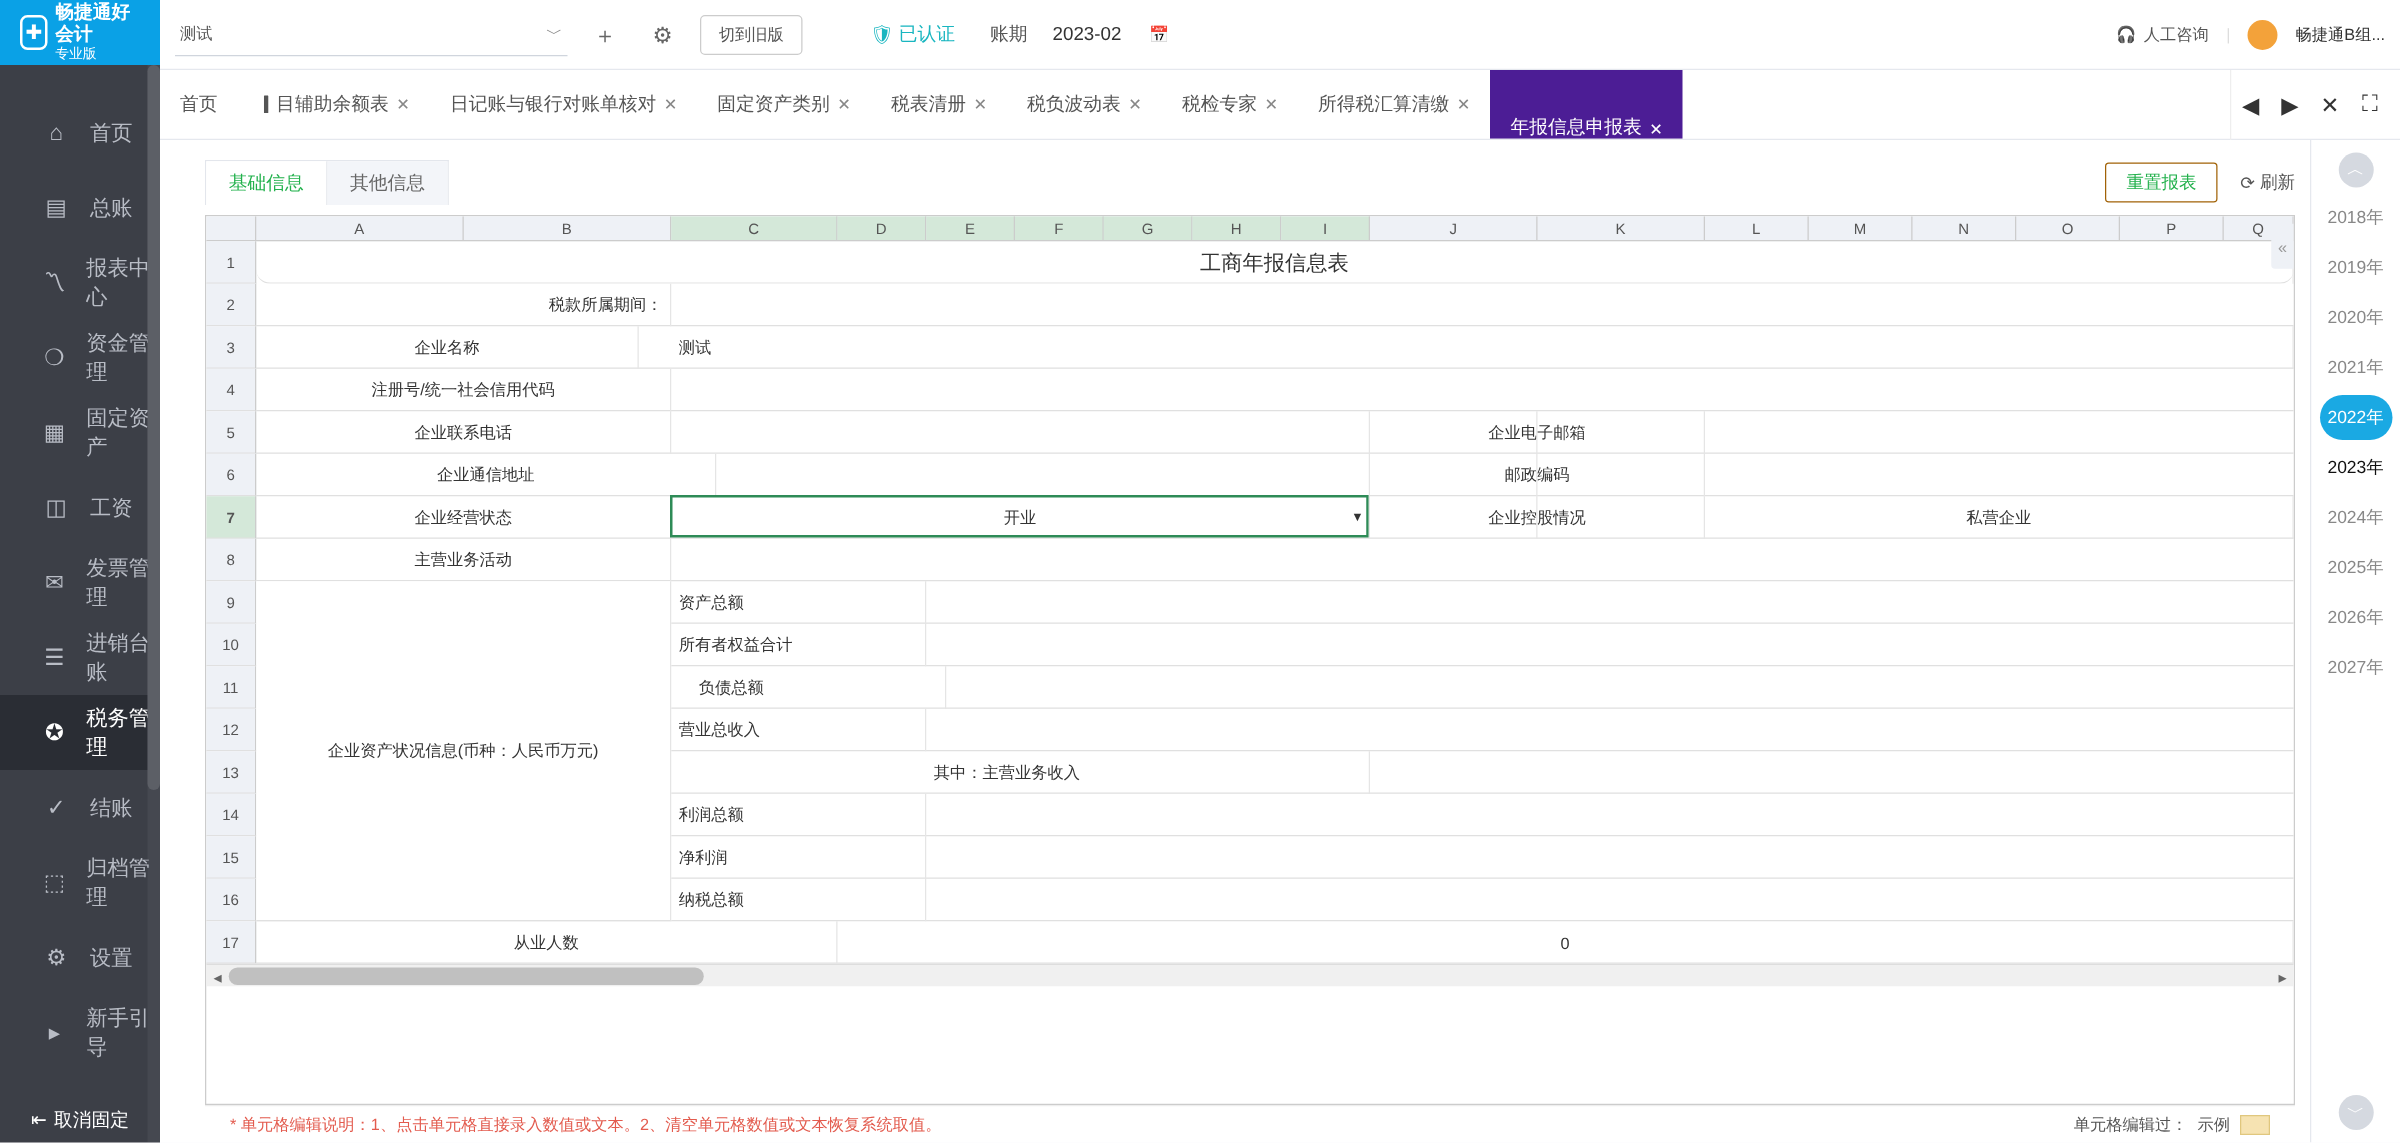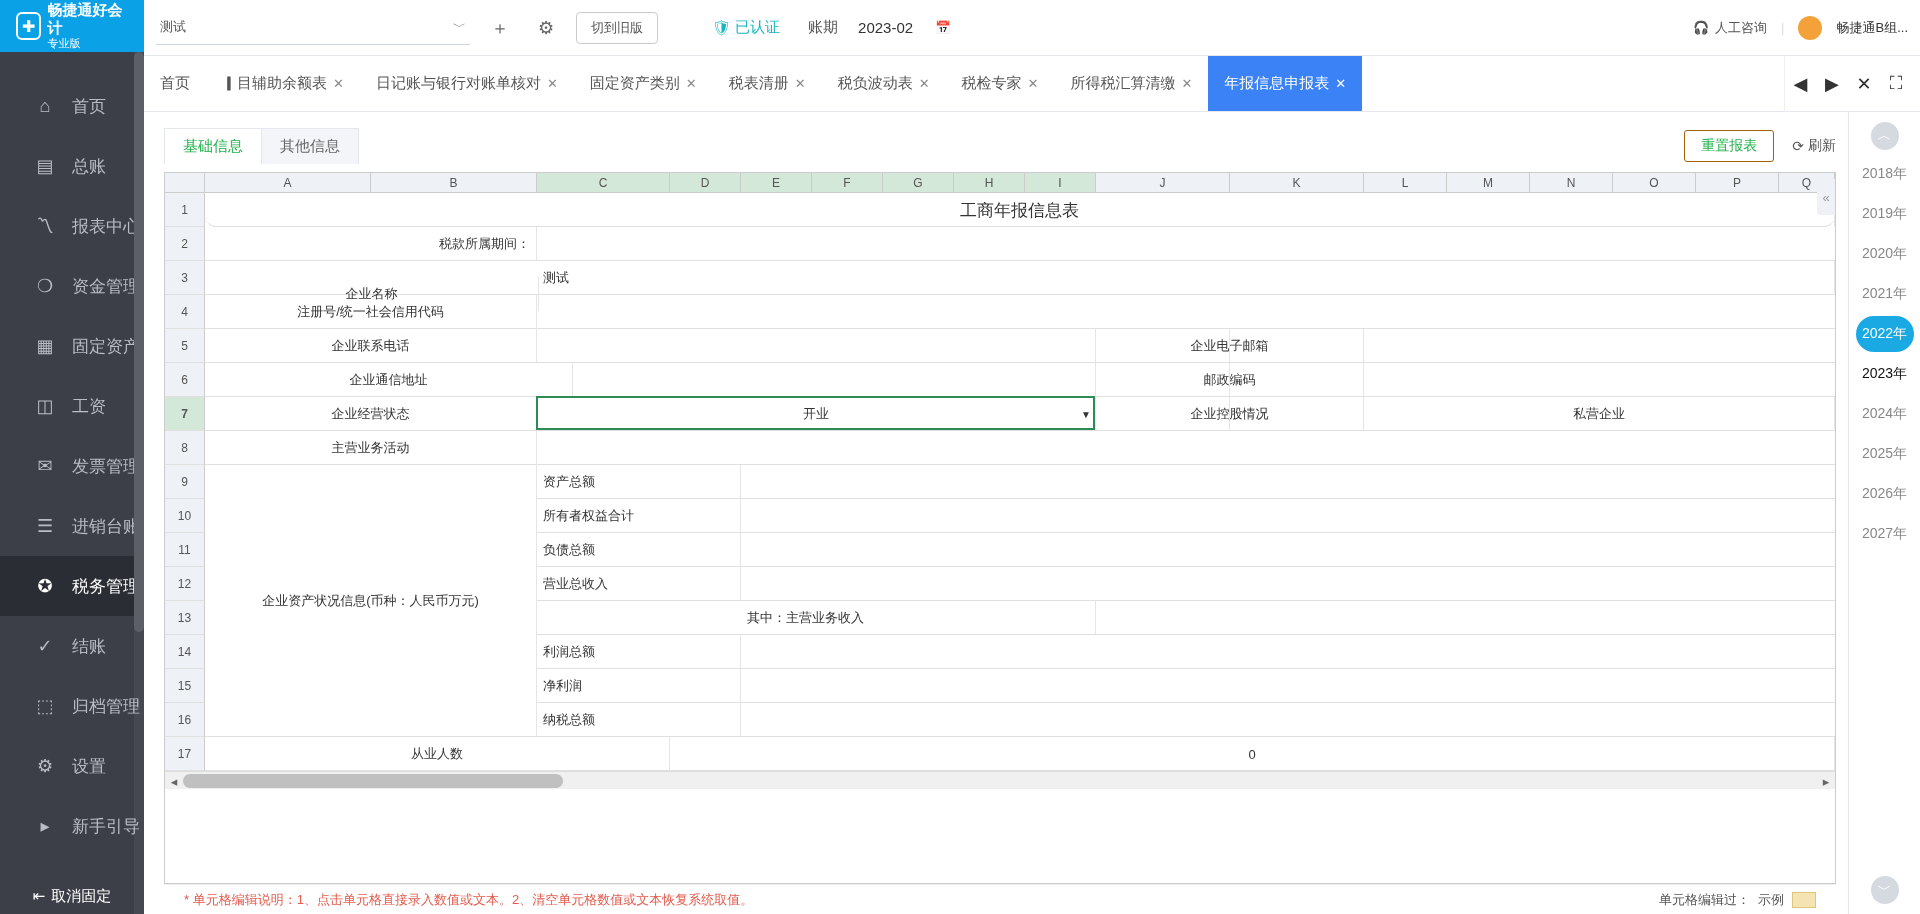--- a/index.html
+++ b/index.html
@@ -28,27 +28,27 @@
 .period-label{color:#555;font-size:15px;margin-left:14px;}
 .period-val{color:#333;font-size:15px;margin-left:6px;}
 .cal-icon{color:#0aa1e6;margin-left:8px;}
 .topbar-right{margin-left:auto;display:flex;align-items:center;gap:14px;}
 .support{display:flex;align-items:center;gap:6px;color:#555;cursor:pointer;}
 .avatar{width:24px;height:24px;background:#f3a23a;border-radius:50%;display:inline-block;}
 .user-name{color:#333;max-width:100px;overflow:hidden;white-space:nowrap;text-overflow:ellipsis;}
 .tabs-row{height:56px;border-bottom:1px solid #e5e8ee;display:flex;align-items:stretch;background:#fff;position:relative;}
 .tab{display:flex;align-items:center;padding:0 16px;font-size:15px;color:#555;cursor:pointer;white-space:nowrap;}
 .tab .close{margin-left:6px;color:#888;cursor:pointer;font-size:13px;}
-.tab.active{background:#3b82f6;color:#fff;}
+.tab.active{background:#4c1d95;color:#fff;align-items:flex-end;}
 .tab.active .close{color:#fff;}
 .tabs-ctrl{display:flex;align-items:center;padding:0 8px;}
 .tab-arrow{width:32px;height:56px;display:flex;align-items:center;justify-content:center;font-size:18px;cursor:pointer;color:#333;}
 .tab-arrow.left{border-left:1px solid #eee;}
 .content{flex:1;display:flex;position:relative;overflow:hidden;}
-.sheet-area{flex:1;display:flex;flex-direction:column;padding:16px 12px 0 20px;overflow:hidden;}
+.sheet-area{flex:1;display:flex;flex-direction:column;padding:16px 12px 0 36px;overflow:hidden;}
 .sheet-tabs-row{display:flex;justify-content:space-between;align-items:center;margin-bottom:8px;}
 .sheet-tabs{display:flex;border:1px solid #e3e6ec;border-bottom:none;}
 .sheet-tab{padding:8px 18px;background:#f3f5f9;color:#666;cursor:pointer;font-size:15px;border-right:1px solid #e3e6ec;}
 .sheet-tab:last-child{border-right:none;}
 .sheet-tab.active{background:#fff;color:#22b14c;}
 .sheet-actions{display:flex;gap:18px;align-items:center;}
 .btn-reset{border:1px solid #a16207;color:#22b14c;background:#fff;border-radius:3px;padding:6px 16px;cursor:pointer;font-size:14px;}
 .btn-refresh{color:#555;cursor:pointer;display:flex;align-items:center;gap:4px;font-size:14px;}
 .spreadsheet{border:1px solid #ccc;flex:1;position:relative;background:#fff;overflow:hidden;}
 .col-headers{display:flex;height:20px;background:#eef1f6;border-bottom:1px solid #ccc;}
@@ -275,21 +275,21 @@
               </div>
               <div class="grow" style="height: 34px;">
                 <div class="rn">2</div>
                 <div class="cells" style="height: 34px;">
                   <div class="cell center" style="left: 0px; width: 332px; top: 0px; height: 34px; justify-content: flex-end;">税款所属期间：</div>
                 </div>
               </div>
               <div class="grow" style="height: 34px;">
                 <div class="rn">3</div>
                 <div class="cells" style="height: 34px;">
-                  <div class="cell center" style="left: 0px; width: 334px; top: 16px; height: 34px;">企业名称</div>
+                  <div class="cell center" style="left: 0px; width: 306px; top: 0px; height: 34px;">企业名称</div>
                   <div class="cell left" style="left: 332px; width: 1298px; top: 0px; height: 34px;">测试</div>
                 </div>
               </div>
               <div class="grow" style="height: 34px;">
                 <div class="rn">4</div>
                 <div class="cells" style="height: 34px;">
                   <div class="cell center" style="left: 0px; width: 332px; top: 0px; height: 34px;">注册号/统一社会信用代码</div>
                 </div>
               </div>
               <div class="grow" style="height: 34px;">
@@ -329,21 +329,21 @@
                 </div>
               </div>
               <div class="grow" style="height: 34px;">
                 <div class="rn">10</div>
                 <div class="cells" style="height: 34px;">
                   <div class="cell left" style="left: 332px; width: 204px; top: 0px; height: 34px;">所有者权益合计</div>
                 </div>
               </div>
               <div class="grow" style="height: 34px;">
                 <div class="rn">11</div>
-                <div class="cells" style="height: 34px;">
+                <div class="cells" style="height: 34px; margin-left: 16px;">
                   <div class="cell left" style="left: 332px; width: 204px; top: 0px; height: 34px;">负债总额</div>
                 </div>
               </div>
               <div class="grow" style="height: 34px;">
                 <div class="rn">12</div>
                 <div class="cells" style="height: 34px;">
                   <div class="cell left" style="left: 332px; width: 204px; top: 0px; height: 34px;">营业总收入</div>
                 </div>
               </div>
               <div class="grow" style="height: 34px;">

